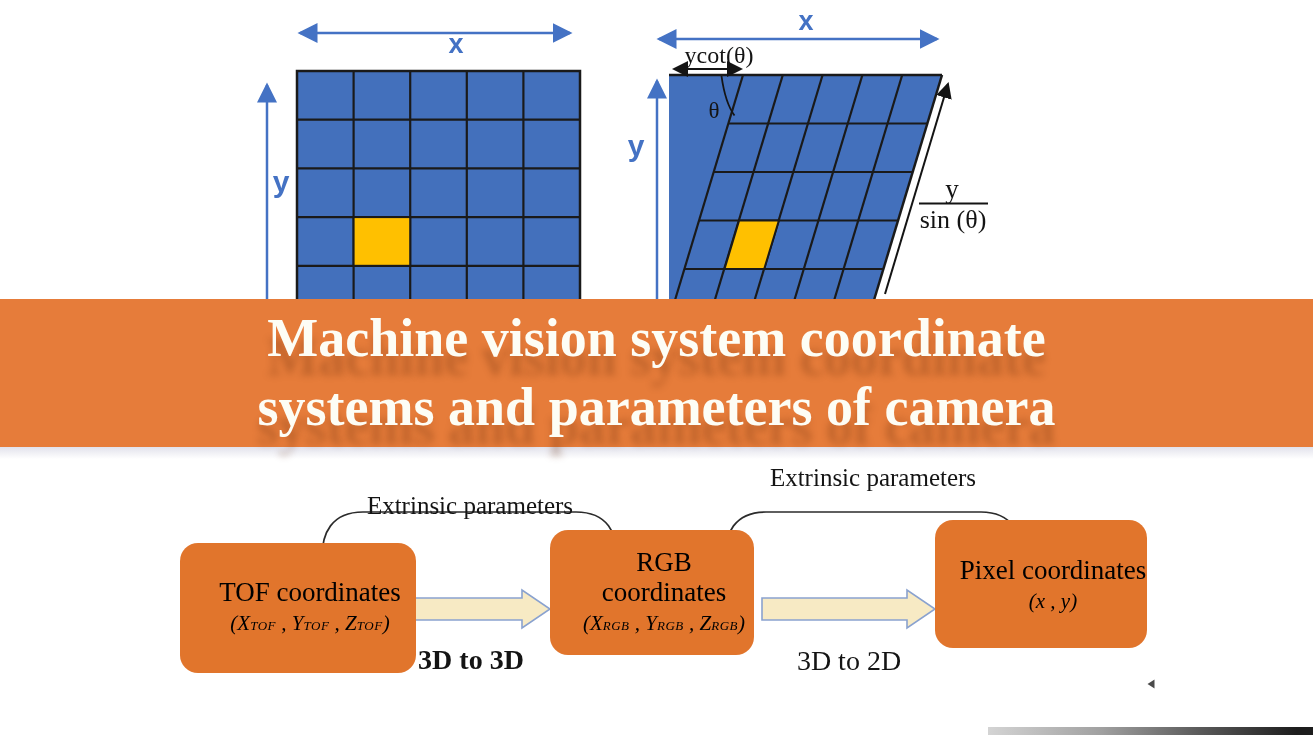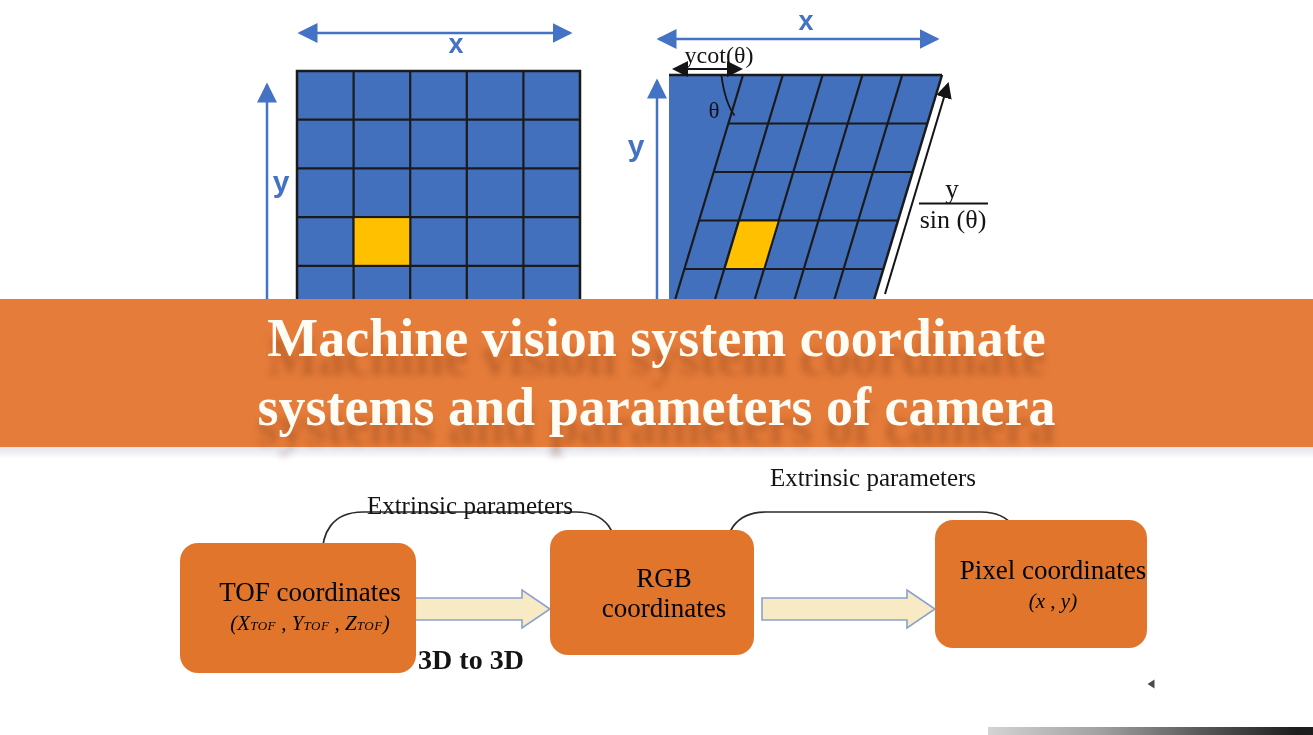--- a/index.html
+++ b/index.html
@@ -108,28 +108,30 @@
 
   <div id="banner">
     <div class="line">Machine vision system coordinate</div>
     <div class="line">systems and parameters of camera</div>
   </div>
   <div id="banner-shadow"></div>
 
   <div class="flow-caption" id="cap-extrinsic">Extrinsic parameters</div>
   <div class="flow-caption" id="cap-intrinsic">Extrinsic parameters</div>
   <div class="flow-caption" id="cap-3d3d">3D to 3D</div>
+  <div class="flow-caption" id="cap-3d2d">3D to 2D</div>
 
   <div class="flow-box" id="box-tof">
     <div class="box-title">TOF coordinates</div>
     <div class="box-sub"><span>(X</span><span class="sc">TOF</span><span> , Y</span><span class="sc">TOF</span><span> , Z</span><span class="sc">TOF</span><span>)</span></div>
   </div>
 
   <div class="flow-box" id="box-rgb">
     <div class="box-title">RGB coordinates</div>
+    <div class="box-sub"><span>(X</span><span class="sc">RGB</span><span> , Y</span><span class="sc">RGB</span><span> , Z</span><span class="sc">RGB</span><span>)</span></div>
   </div>
 
   <div class="flow-box" id="box-pixel">
     <div class="box-title">Pixel coordinates</div>
     <div class="box-sub">(x , y)</div>
   </div>
 
   <div id="bottom-bar"></div>
 </div>
 

